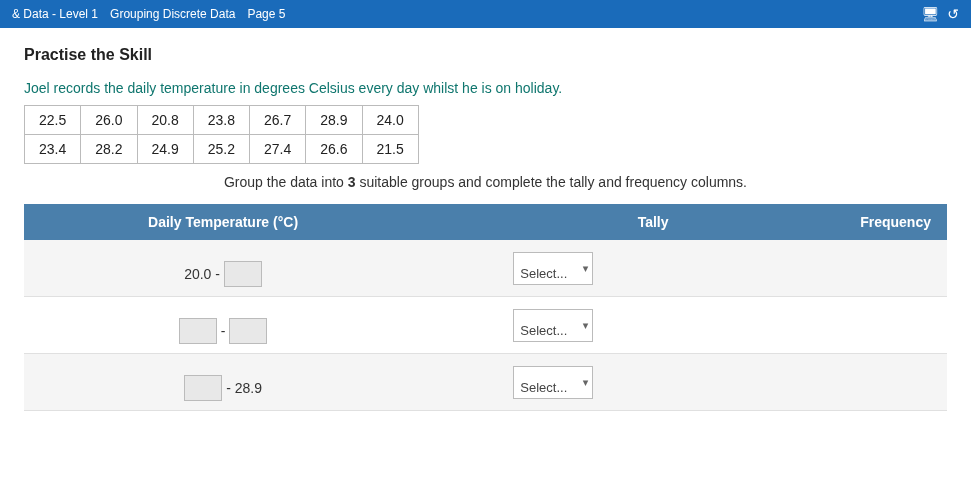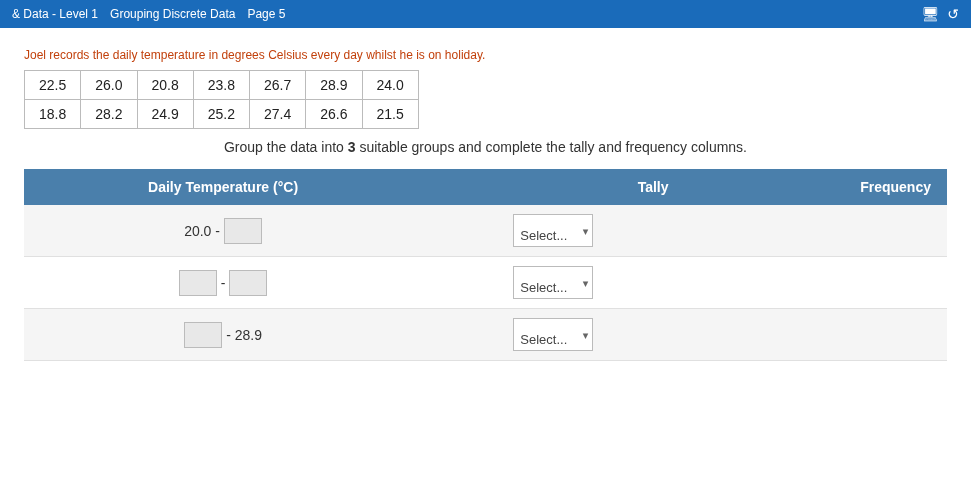--- a/index.html
+++ b/index.html
@@ -33,22 +33,22 @@
     }
 
     .section-title {
       font-weight: bold;
       font-size: 16px;
       margin-bottom: 14px;
       color: #222;
     }
 
     .description {
-      font-size: 12px;
-      color: #c2410c;
+      font-size: 14px;
+      color: #0f766e;
       margin-bottom: 6px;
       line-height: 1.5;
     }
 
     .data-table {
       border-collapse: collapse;
       margin: 4px 0 10px 0;
     }
 
     .data-table td {
@@ -110,20 +110,21 @@
 
     .temperature-cell {
       text-align: center;
     }
 
     .temp-input-group {
       display: flex;
       align-items: center;
       justify-content: center;
       gap: 4px;
+      margin-top: 12px;
     }
 
     .temp-box {
       width: 38px;
       height: 26px;
       border: 1px solid #bbb;
       background: #e8e8e8;
       display: inline-block;
     }
 
@@ -175,36 +176,37 @@
   <span style="font-size:12px;">&amp; Data - Level 1</span>
   <span style="font-size:12px;">Grouping Discrete Data</span>
   <span style="font-size:12px;">Page 5</span>
   <div class="top-bar-right">
     <span style="font-size:14px;">🖥</span>
     <span style="font-size:14px;">↺</span>
   </div>
 </div>
 
 <div class="content">
+  <div class="section-title">Practise the Skill</div>
 
   <div class="description">Joel records the daily temperature in degrees Celsius every day whilst he is on holiday.</div>
 
   <table class="data-table">
     <tbody>
       <tr>
         <td>22.5</td>
         <td>26.0</td>
         <td>20.8</td>
         <td>23.8</td>
         <td>26.7</td>
         <td>28.9</td>
         <td>24.0</td>
       </tr>
       <tr>
-        <td>18.8</td>
+        <td>23.4</td>
         <td>28.2</td>
         <td>24.9</td>
         <td>25.2</td>
         <td>27.4</td>
         <td>26.6</td>
         <td>21.5</td>
       </tr>
     </tbody>
   </table>
 

